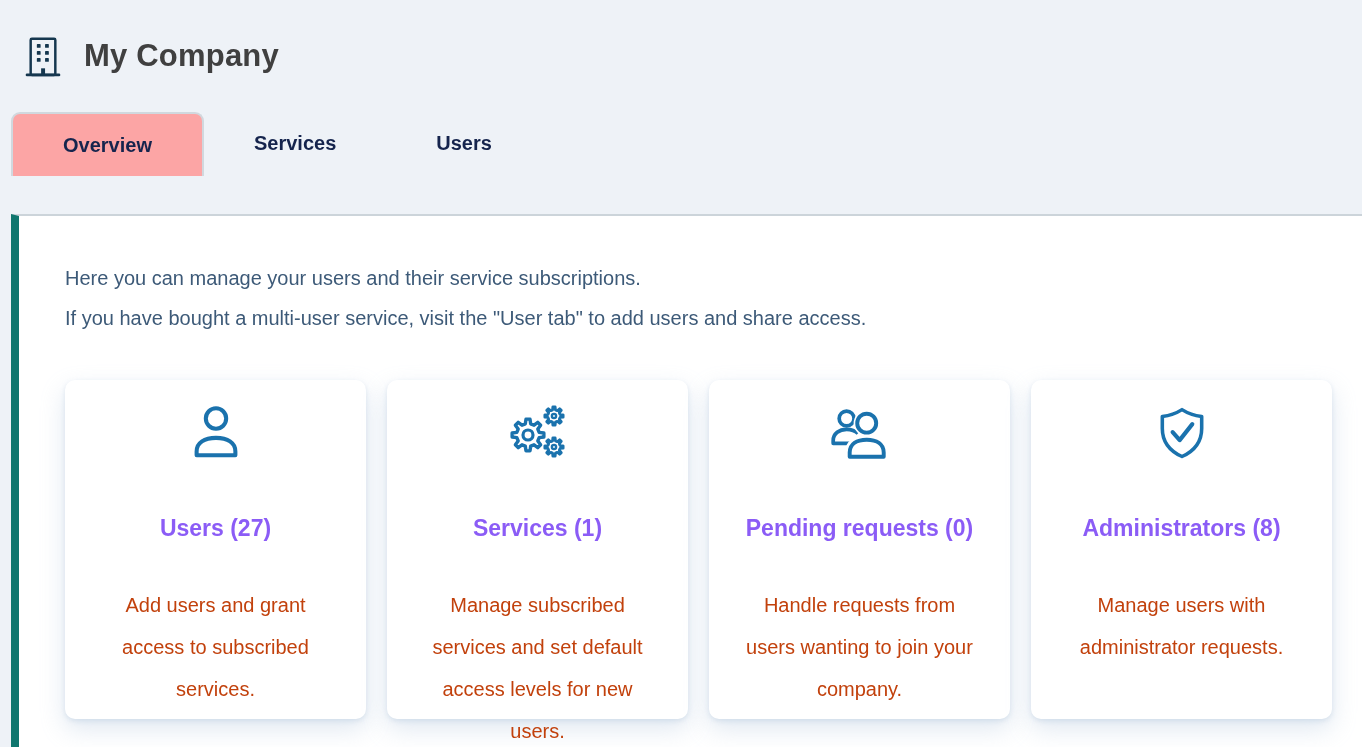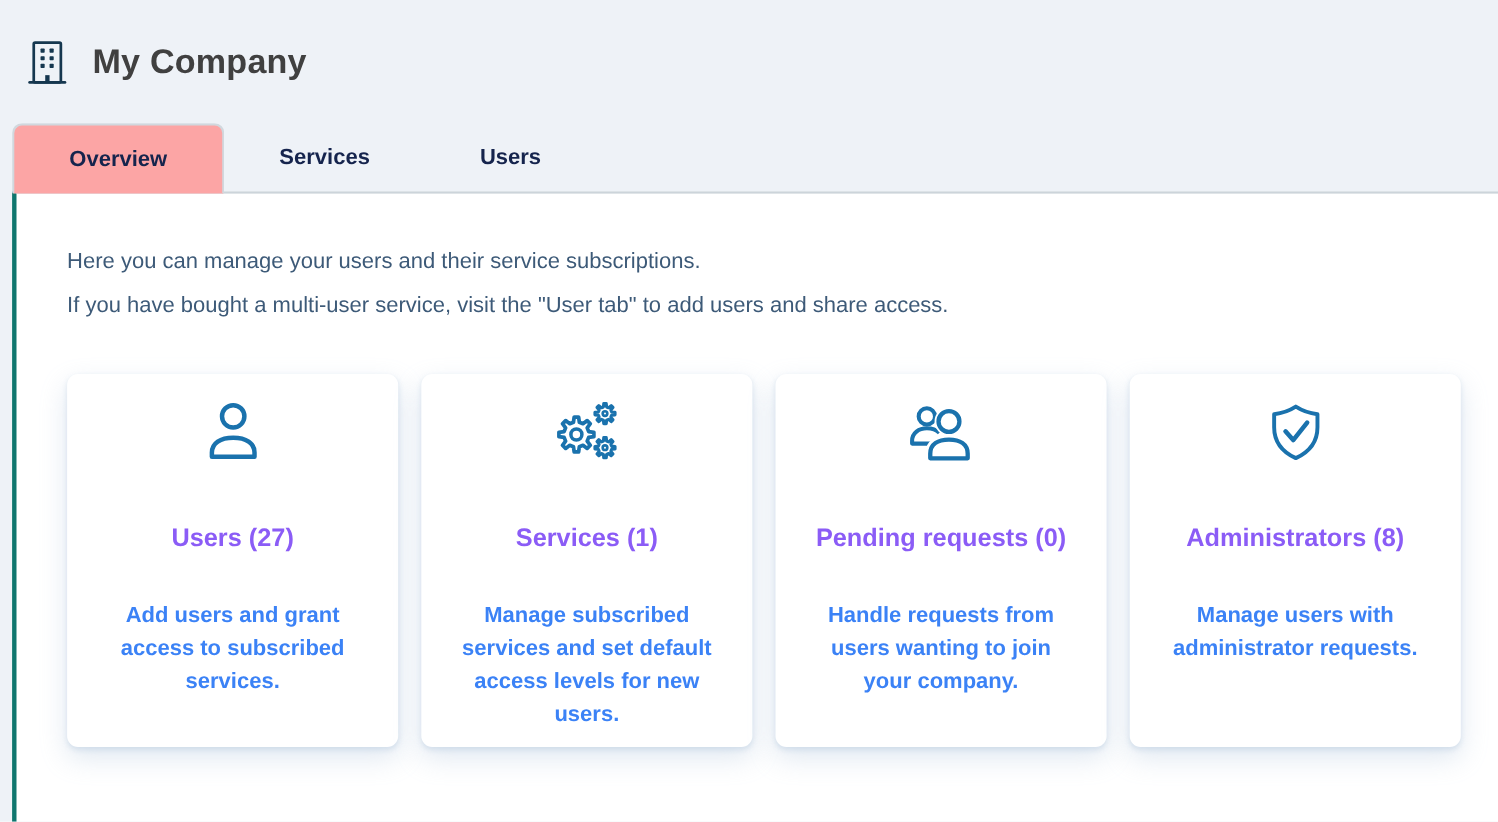--- a/index.html
+++ b/index.html
@@ -23,33 +23,33 @@
   }
   .tab.active {
     background:#fca5a5;
     border:2px solid #d1d8de; border-bottom:none;
     border-radius:9px 9px 0 0;
     margin-bottom:-2px; height:64px;
   }
   
   .panel {
     flex:1 1 auto; margin-left:11px; background:#ffffff;
-    border-top:2px solid #ccd4da; border-left:4px solid #0f766e;
-    position:relative; z-index:1;
+    border-top:2px solid #ccd4da; border-left:8px solid #0f766e;
+    position:relative; z-index:1;margin-top:40px;
   }
   .intro { padding:42px 0 0 46px; font-size:20px; line-height:40px; color:#3d5a78; }
   .cards { display:flex; gap:21px; padding-left:46px; margin-top:42px; }
   .card {
     width:301px; height:339px; background:#fff; border-radius:10px;
     box-shadow:0 2px 5px rgba(160,185,212,.30), 0 10px 24px rgba(160,185,212,.32);
     text-align:center; cursor:pointer;
   }
   .card .cicon { height:66px; margin-top:21px; display:flex; align-items:center; justify-content:center; }
   .card h2 { margin-top:48px; font-size:23px; font-weight:bold; color:#8b5cf6; }
-  .card p { margin:42px 30px 0; font-size:20px; line-height:30px; color:#3b82f6;font-weight:bold; }
+  .card p { margin:42px 30px 0; font-size:20px; line-height:42px; color:#c2410c; }
   svg { display:block; }
 </style>
 </head>
 <body>
 
 <div class="header">
   <svg class="hicon" viewBox="0 0 56 56">
     <rect x="13" y="7" width="30" height="44" rx="1.5" fill="none" stroke="#15374f" stroke-width="3"></rect>
     <line x1="8.5" y1="51" x2="47.5" y2="51" stroke="#15374f" stroke-width="3.2" stroke-linecap="round"></line>
     <rect x="20.5" y="13.5" width="4.6" height="4.6" rx="0.8" fill="#15374f"></rect>

